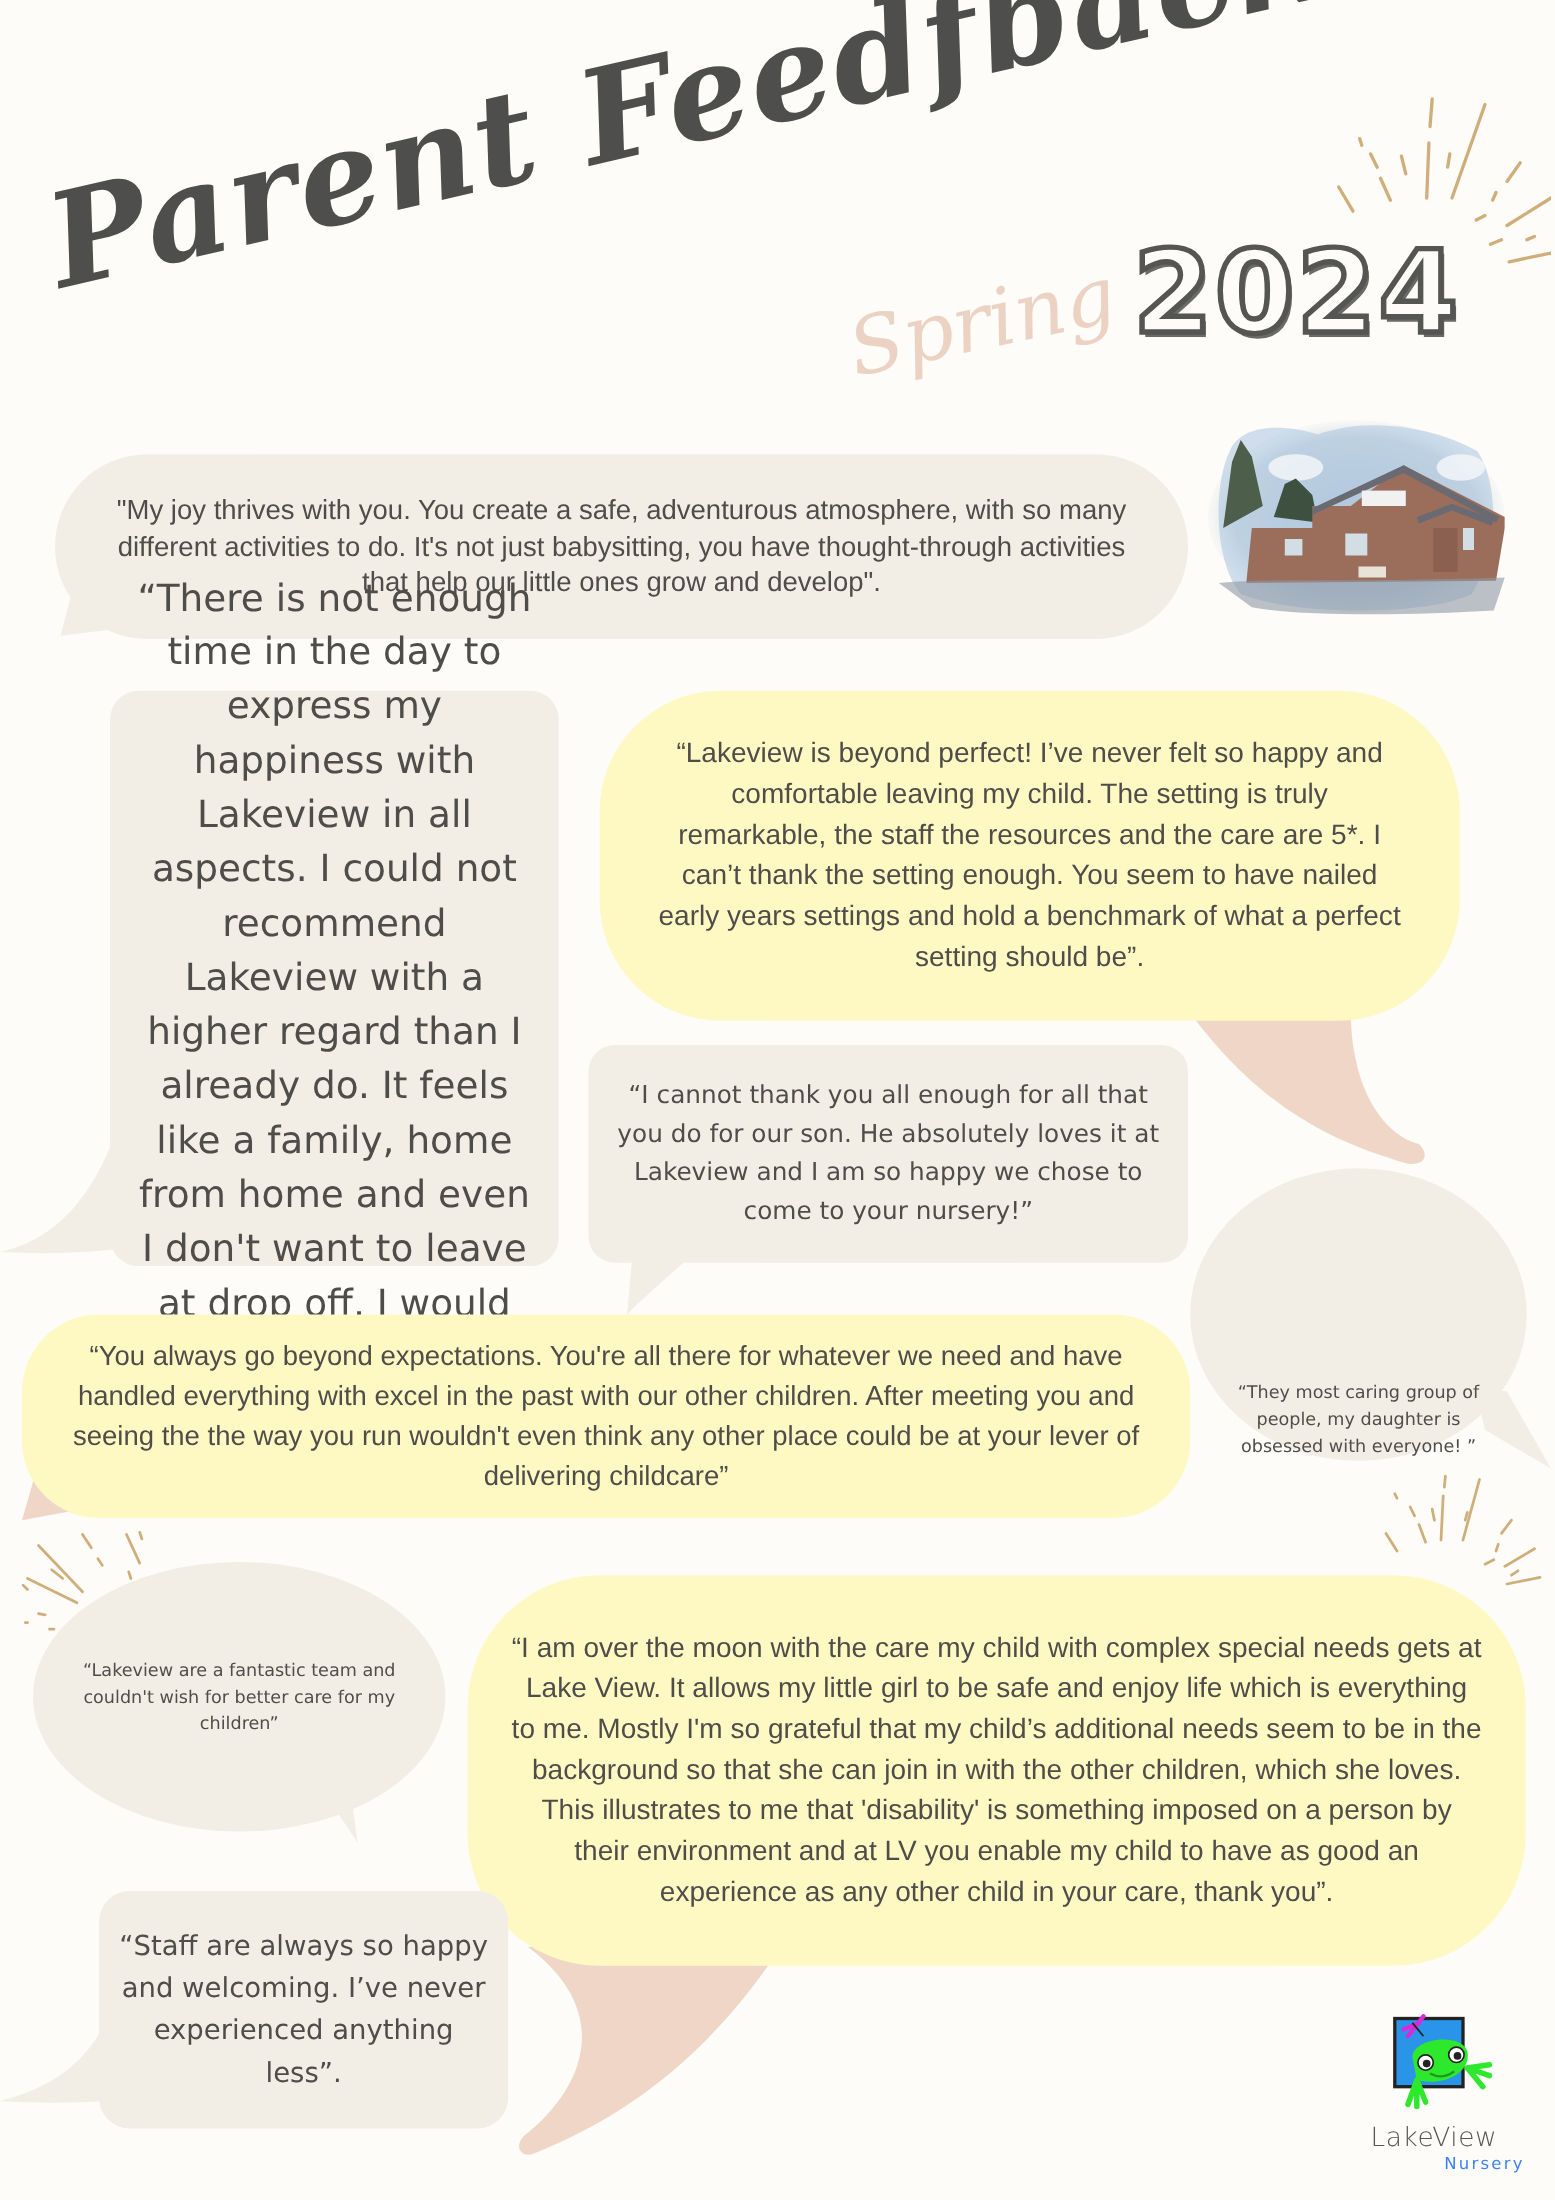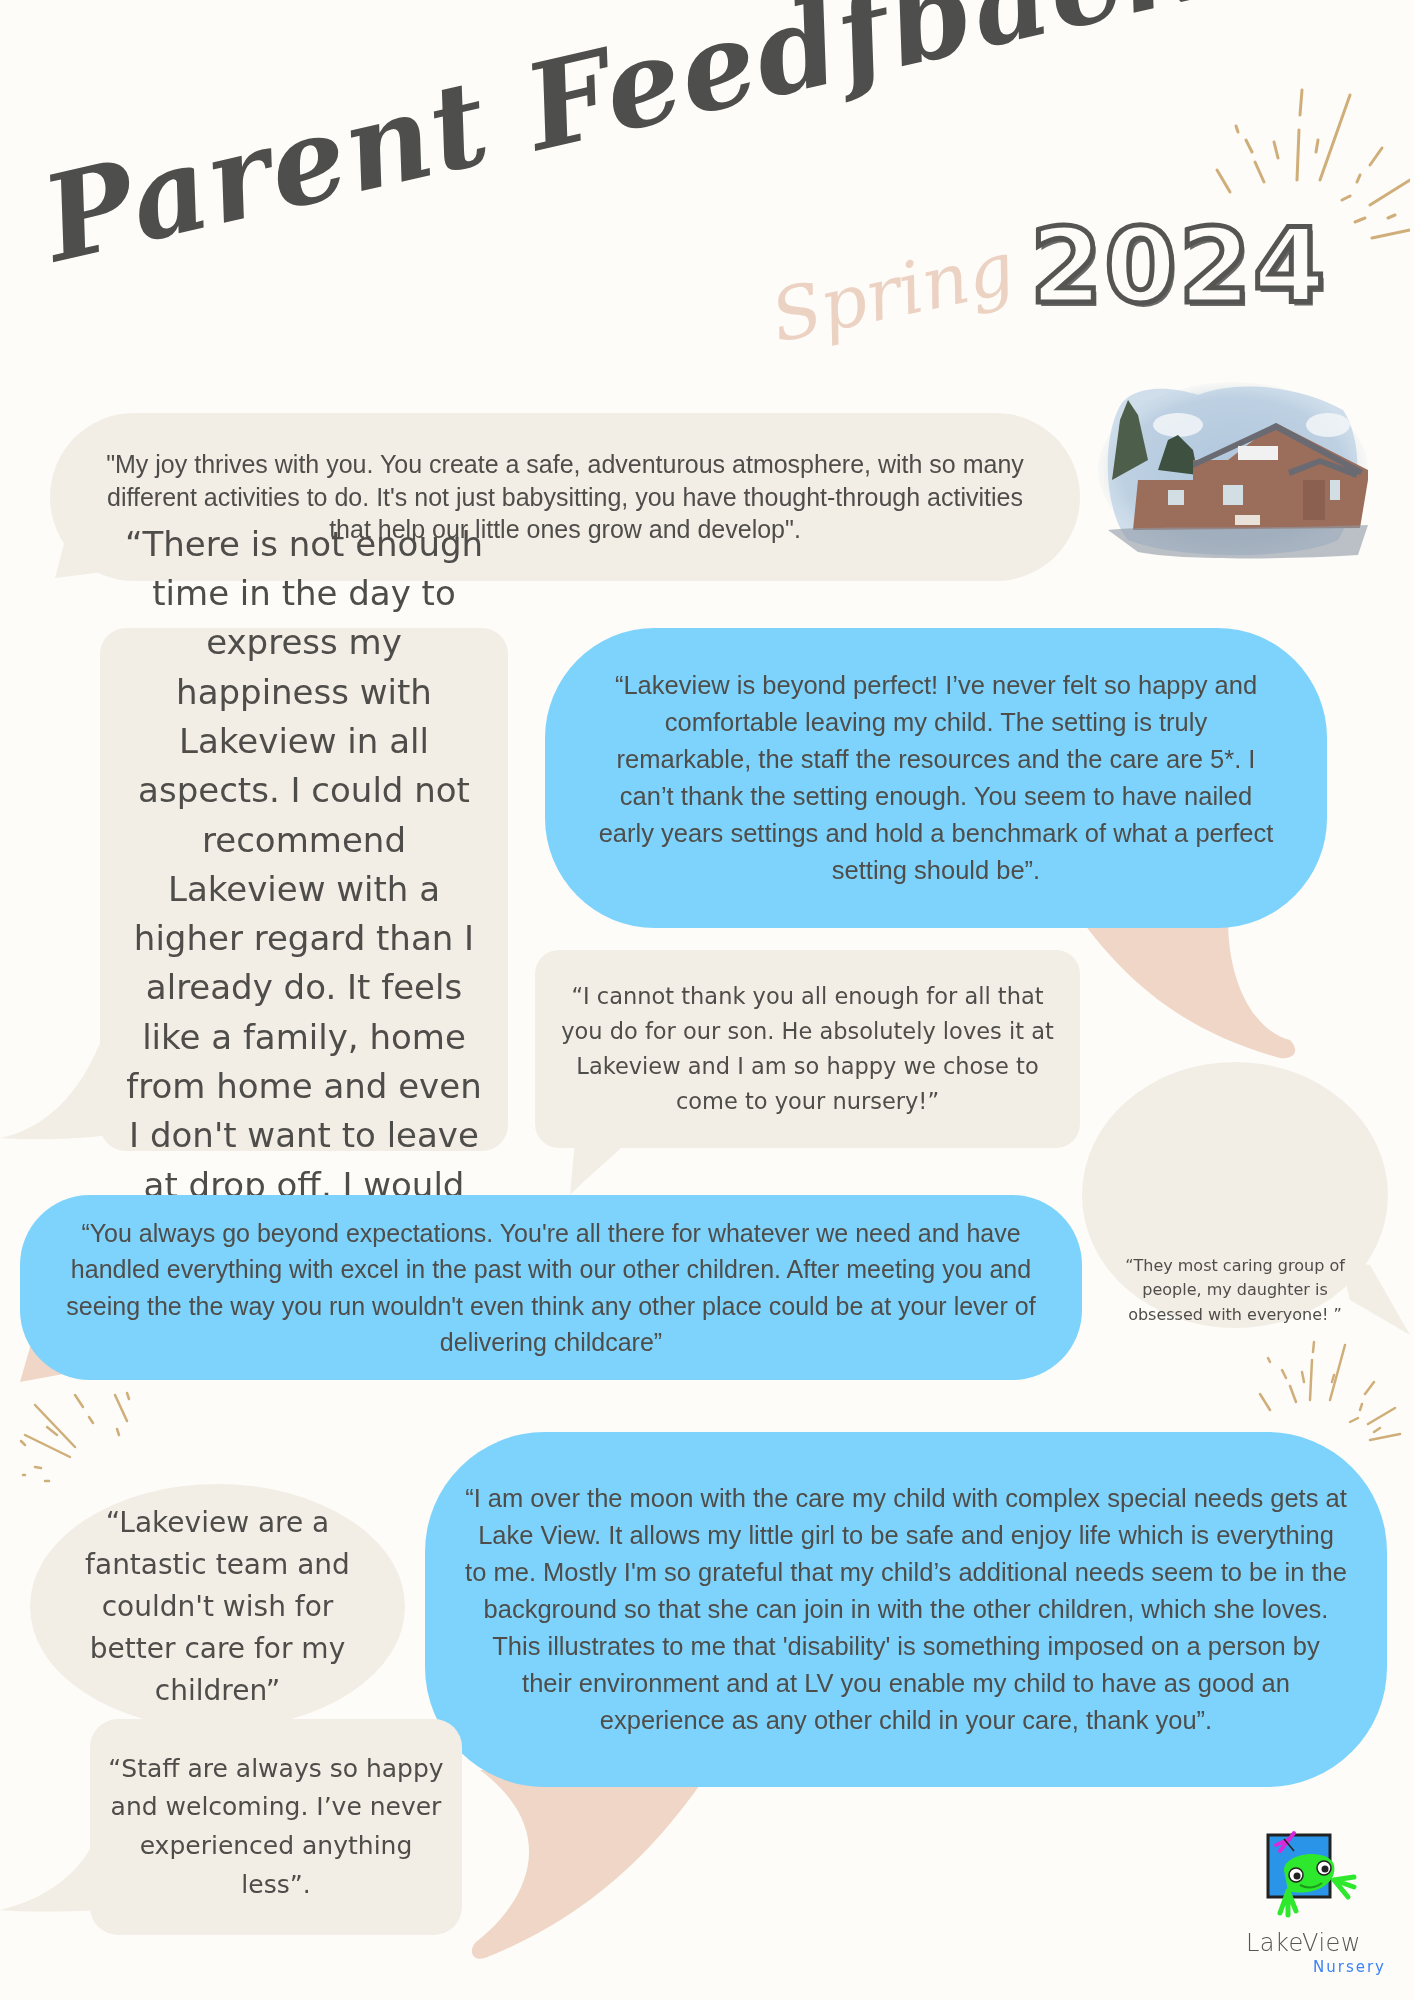--- a/index.html
+++ b/index.html
@@ -40,21 +40,21 @@
     
     .bubble {
       position: absolute;
       display: flex; align-items: center; justify-content: center;
       text-align: center;
       color: #4f4d4a;
       line-height: 1.3;
     }
     .bubble .q { display: block; }
     .grey { background: #f2eee6; }
-    .peach { background: #7dd3fc; }
+    .peach { background: #fef9c3; }
     .narrow { font-family: "Liberation Sans", sans-serif; }
     .wide { font-family: "DejaVu Sans", sans-serif; }
 
     .tail { position: absolute; }
 
     .photo {
       position: absolute; left: 1098px; top: 380px; width: 270px; height: 180px;
     }
     .logo { position: absolute; left: 1236px; top: 1825px; width: 160px; height: 160px; }
   </style>
@@ -187,21 +187,21 @@
 <svg class="tail" style="left:15px;top:1330px;" width="80" height="55" viewBox="0 0 80 55">
   <path d="M20 0 L80 10 L70 40 L5 52 Z" fill="#efd6c6"></path>
 </svg>
 <div class="bubble peach narrow" style="left:20px;top:1195px;width:1062px;height:185px;border-radius:70px;font-size:25px;padding:0 40px;line-height:1.45;">
   <span class="q">“You always go beyond expectations. You're all there for whatever we need and have handled everything with excel in the past with our other children. After meeting you and seeing the the way you run wouldn't even think any other place could be at your lever of delivering childcare”</span>
 </div>
 
 <svg class="tail" style="left:270px;top:1600px;" width="60" height="80" viewBox="0 0 60 80">
   <path d="M0 0 L45 0 L55 75 L25 30 Z" fill="#f2eee6"></path>
 </svg>
-<div class="bubble grey wide" style="left:30px;top:1484px;width:375px;height:245px;border-radius:50%;font-size:28px;padding:0 28px;line-height:1.5;">
+<div class="bubble grey wide" style="left:30px;top:1420px;width:375px;height:245px;border-radius:50%;font-size:16px;padding:0 28px;line-height:1.5;">
   <span class="q">“Lakeview are a fantastic team and couldn't wish for better care for my children”</span>
 </div>
 
 <svg class="tail" style="left:470px;top:1770px;" width="240" height="200" viewBox="0 0 240 200">
   <path d="M10 0 L240 0 C 180 90, 110 150, 15 188 C 2 192, -2 180, 6 172 C 60 130, 90 60, 10 0 Z" fill="#efd6c6"></path>
 </svg>
 <div class="bubble peach narrow" style="left:425px;top:1432px;width:962px;height:355px;border-radius:120px;font-size:25.5px;padding:0 40px;line-height:1.45;">
   <span class="q">“I am over the moon with the care my child with complex special needs gets at Lake View. It allows my little girl to be safe and enjoy life which is everything to me. Mostly I'm so grateful that my child’s additional needs seem to be in the background so that she can join in with the other children, which she loves. This illustrates to me that 'disability' is something imposed on a person by their environment and at LV you enable my child to have as good an experience as any other child in your care, thank you”.</span>
 </div>
 

